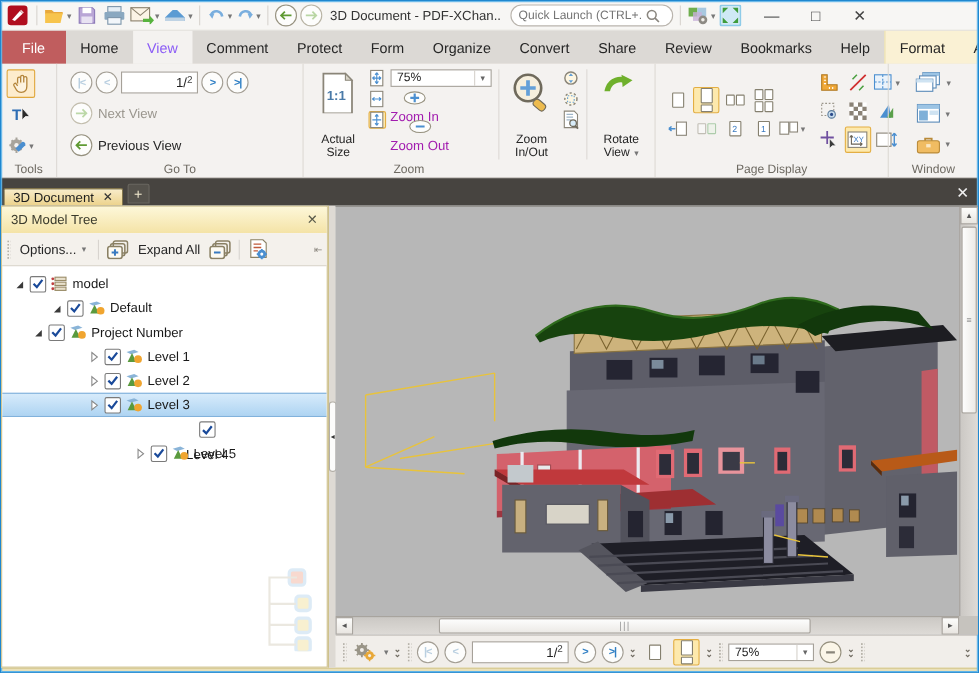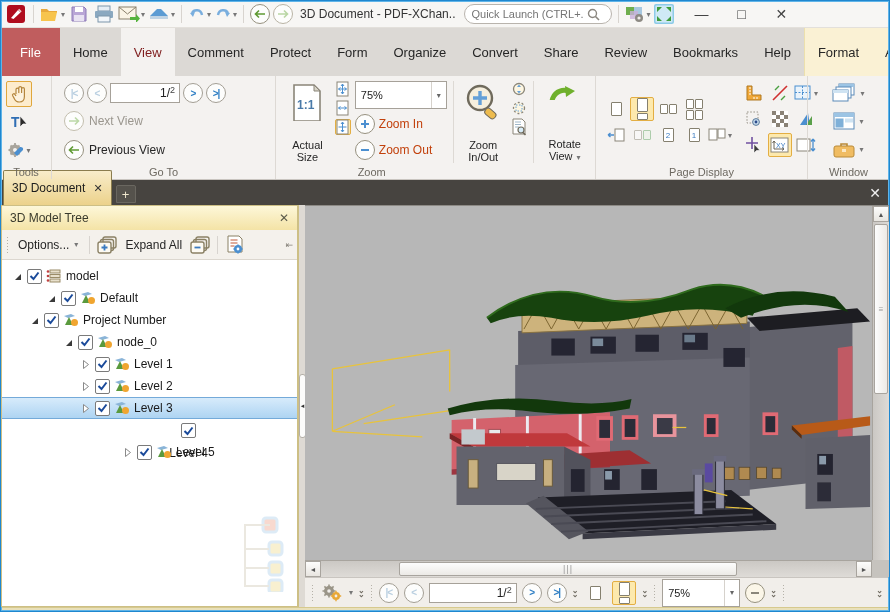--- a/index.html
+++ b/index.html
@@ -14,58 +14,58 @@
   .titlebar { height:27px; background:#f7f6f4; display:flex; align-items:center; padding:0 4px; gap:3px; flex:0 0 auto; border-bottom:1px solid #e3e0db;}
   .tbtn { height:22px; min-width:22px; display:flex; align-items:center; justify-content:center; border-radius:2px; }
   .drop { font-size:8px; color:#777; margin-left:1px; }
   .vsep { width:1px; height:18px; background:#d8d4cf; margin:0 3px; }
   .apptitle { font-size:12px; color:#333; margin:0 6px 0 4px; white-space:nowrap; }
   .qlaunch { width:148px; height:20px; border:1px solid #b9b4ad; border-radius:10px; background:#fff; display:flex; align-items:center; padding:0 6px; gap:4px; }
   .qlaunch input { border:none; outline:none; width:112px; font-size:11px; color:#8a867f; background:transparent; font-family:"Liberation Sans",sans-serif;}
   .winctl { display:flex; align-items:center; gap:14px; margin-left:10px; margin-right:6px; }
   .winctl .tbtn { font-size:14px; color:#444; width:26px; }
   
-  .tabrow { height:48px; background:#dcd9d5; display:flex; align-items:stretch; flex:0 0 auto; }
+  .tabrow { height:30px; background:#dcd9d5; display:flex; align-items:stretch; flex:0 0 auto; }
   .rtab { padding:0 13px; display:flex; align-items:center; font-size:13px; color:#262626; cursor:default; }
   .rtab.file { background:#c05d5e; color:#fff; padding:0 19px; }
-  .rtab.active { background:#f4f2f0; color:#7f1d1d; }
+  .rtab.active { background:#f4f2f0; color:#8b5cf6; }
   .ctxwrap { background:#faf1d4; display:flex; border-left:1px solid #ece0ad; border-right:1px solid #ece0ad; }
   
   .ribbon { height:104px; background:#f4f2f0; border-bottom:1px solid #c9c5c0; display:flex; flex:0 0 auto; }
   .rgroup { position:relative; padding:5px 5px 16px 5px; display:flex; gap:4px; }
   .rgroup + .rgroup { border-left:1px solid #ddd9d4; }
   .glabel { position:absolute; bottom:1px; left:0; right:0; text-align:center; font-size:11px; color:#6d6961; }
   .toolcol { display:flex; flex-direction:column; gap:2px; align-items:center; }
   .sq { width:26px; height:26px; display:flex; align-items:center; justify-content:center; border-radius:2px; }
   .hl { background:#fdeccd; border:1px solid #e0a73c; }
   .hl2 { background:#fde9ad; border:1px solid #e3ae43; border-radius:2px; }
   .circle { width:20px; height:20px; border-radius:50%; border:1px solid #a39e94; background:#fdfdfc; display:flex; align-items:center; justify-content:center; }
   .navtxt { font-size:10px; font-weight:bold; color:#2f7fc4; letter-spacing:-1px; }
   .navtxt.pale { color:#b9cfe0; }
   .pagebox { width:70px; height:20px; background:#fff; border:1px solid #a6a199; display:flex; align-items:center; justify-content:flex-end; padding:0 4px; font-size:12px; color:#222; }
   .pagebox .tot { font-size:9px; vertical-align:super; color:#444; position:relative; top:-3px;}
   .gotorow { display:flex; align-items:center; gap:3px; height:24px; }
   .linkrow { display:flex; align-items:center; gap:5px; height:26px; font-size:12px; color:#262626; }
   .linkrow.disabled { color:#9a968e; }
   .bigbtn { display:flex; flex-direction:column; align-items:center; justify-content:flex-start; width:52px; font-size:11px; color:#262626; text-align:center; line-height:1.1; padding-top:2px; }
   .bigbtn .lbl { margin-top:18px; }
-  .combo { width:92px; height:28px; background:#fff; border:1px solid #a6a199; display:flex; align-items:center; font-size:11px; color:#222; padding-left:5px; }
+  .combo { width:92px; height:16px; background:#fff; border:1px solid #a6a199; display:flex; align-items:center; font-size:11px; color:#222; padding-left:5px; }
   .combo .cdrop { margin-left:auto; border-left:1px solid #d6d2cc; height:100%; width:15px; display:flex; align-items:center; justify-content:center; font-size:8px; color:#666; }
-  .smallrow { display:flex; align-items:center; gap:4px; font-size:12px; color:#c2410c; height:22px; }
+  .smallrow { display:flex; align-items:center; gap:4px; font-size:12px; color:#a21caf; height:22px;flex-direction:column; }
   .pg { width:11px; height:14px; background:#fff; border:1px solid#85806f; border-radius:1px; display:inline-block; position:relative; }
   .pg.half { height:7px; }
   .pg.tiny { width:8px; height:10px; }
   .pdcell { width:24px; height:24px; display:flex; align-items:center; justify-content:center; gap:1px; }
   .pdgrid { display:flex; flex-direction:column; gap:2px; }
   .pdrow { display:flex; gap:2px; align-items:center; }
   .icon12 { width:16px; height:16px; display:flex; align-items:center; justify-content:center; }
   .winrow { display:flex; align-items:center; gap:3px; height:24px; }
   
   .doctabs { height:25px; background:#474440; display:flex; align-items:flex-end; flex:0 0 auto; padding-left:2px; }
-  .dtab { height:35px; background:linear-gradient(#f8ecca,#ecd28b); border:1px solid #8a7c4e; border-bottom:none; border-radius:2px 2px 0 0; display:flex; align-items:center; padding:0 8px; gap:8px; font-size:12px; color:#1d1d1d; }
+  .dtab { height:16px; background:linear-gradient(#f8ecca,#ecd28b); border:1px solid #8a7c4e; border-bottom:none; border-radius:2px 2px 0 0; display:flex; align-items:center; padding:0 8px; gap:8px; font-size:12px; color:#1d1d1d; }
   .dtab .x { color:#333; font-size:11px; }
   .plus { width:20px; height:18px; margin-left:4px; background:#55524c; border:1px solid #6a6760; border-radius:2px 2px 0 0; color:#efe7cd; font-size:13px; display:flex; align-items:center; justify-content:center; margin-bottom:2px;}
   .doctabs .farx { margin-left:auto; margin-right:8px; color:#f0f0f0; font-size:14px; margin-bottom:4px; }
   
   .main { flex:1; display:flex; min-height:0; }
   .panel { width:297px; background:#fff; border:1px solid #cdbf85; display:flex; flex-direction:column; position:relative; }
   .phead { height:24px; background:linear-gradient(#fdf7d9,#f4e3a6); display:flex; align-items:center; padding:0 8px; font-size:12px; color:#3a3a2c; flex:0 0 auto; }
   .phead .x { margin-left:auto; color:#5a5a4a; font-size:12px; }
   .ptool { height:30px; background:#f4f1ec; border-bottom:1px solid #dcd7cf; display:flex; align-items:center; padding:0 4px; gap:4px; flex:0 0 auto; }
   .grip { width:4px; height:18px; background-image:radial-gradient(#b5b1a8 1px, transparent 1px); background-size:3px 3px; }
@@ -641,36 +641,20 @@
                 <path d="M1.5 5 L4.5 8 L9.5 1.5" fill="none" stroke="#1a4a9a" stroke-width="2"></path>
               </svg>
             </span>
             <svg width="16" height="14">
               <polygon points="1,3 8,1 12,3 5,5" fill="#8ab4d8"></polygon>
               <polygon points="2,12 6,4 10,12" fill="#5a9a3e"></polygon>
               <circle cx="11.5" cy="9.5" r="3.5" fill="#f0a530"></circle>
             </svg>
             <span>Project Number</span>
           </div>
-          <div class="trow" style="padding-left: 61px;">
-            <svg width="11" height="11">
-              <polygon points="9,3 9,9 3,9" fill="#3a3a3a"></polygon>
-            </svg>
-            <span class="cb">
-              <svg width="11" height="10">
-                <path d="M1.5 5 L4.5 8 L9.5 1.5" fill="none" stroke="#1a4a9a" stroke-width="2"></path>
-              </svg>
-            </span>
-            <svg width="16" height="14">
-              <polygon points="1,3 8,1 12,3 5,5" fill="#8ab4d8"></polygon>
-              <polygon points="2,12 6,4 10,12" fill="#5a9a3e"></polygon>
-              <circle cx="11.5" cy="9.5" r="3.5" fill="#f0a530"></circle>
-            </svg>
-            <span>node_0</span>
-          </div>
           <div class="trow" style="padding-left: 78px;">
             <svg width="11" height="11">
               <polygon points="3.5,1.5 8.5,5.5 3.5,9.5" fill="#fff" stroke="#8a8a8a"></polygon>
             </svg>
             <span class="cb">
               <svg width="11" height="10">
                 <path d="M1.5 5 L4.5 8 L9.5 1.5" fill="none" stroke="#1a4a9a" stroke-width="2"></path>
               </svg>
             </span>
             <svg width="16" height="14">

